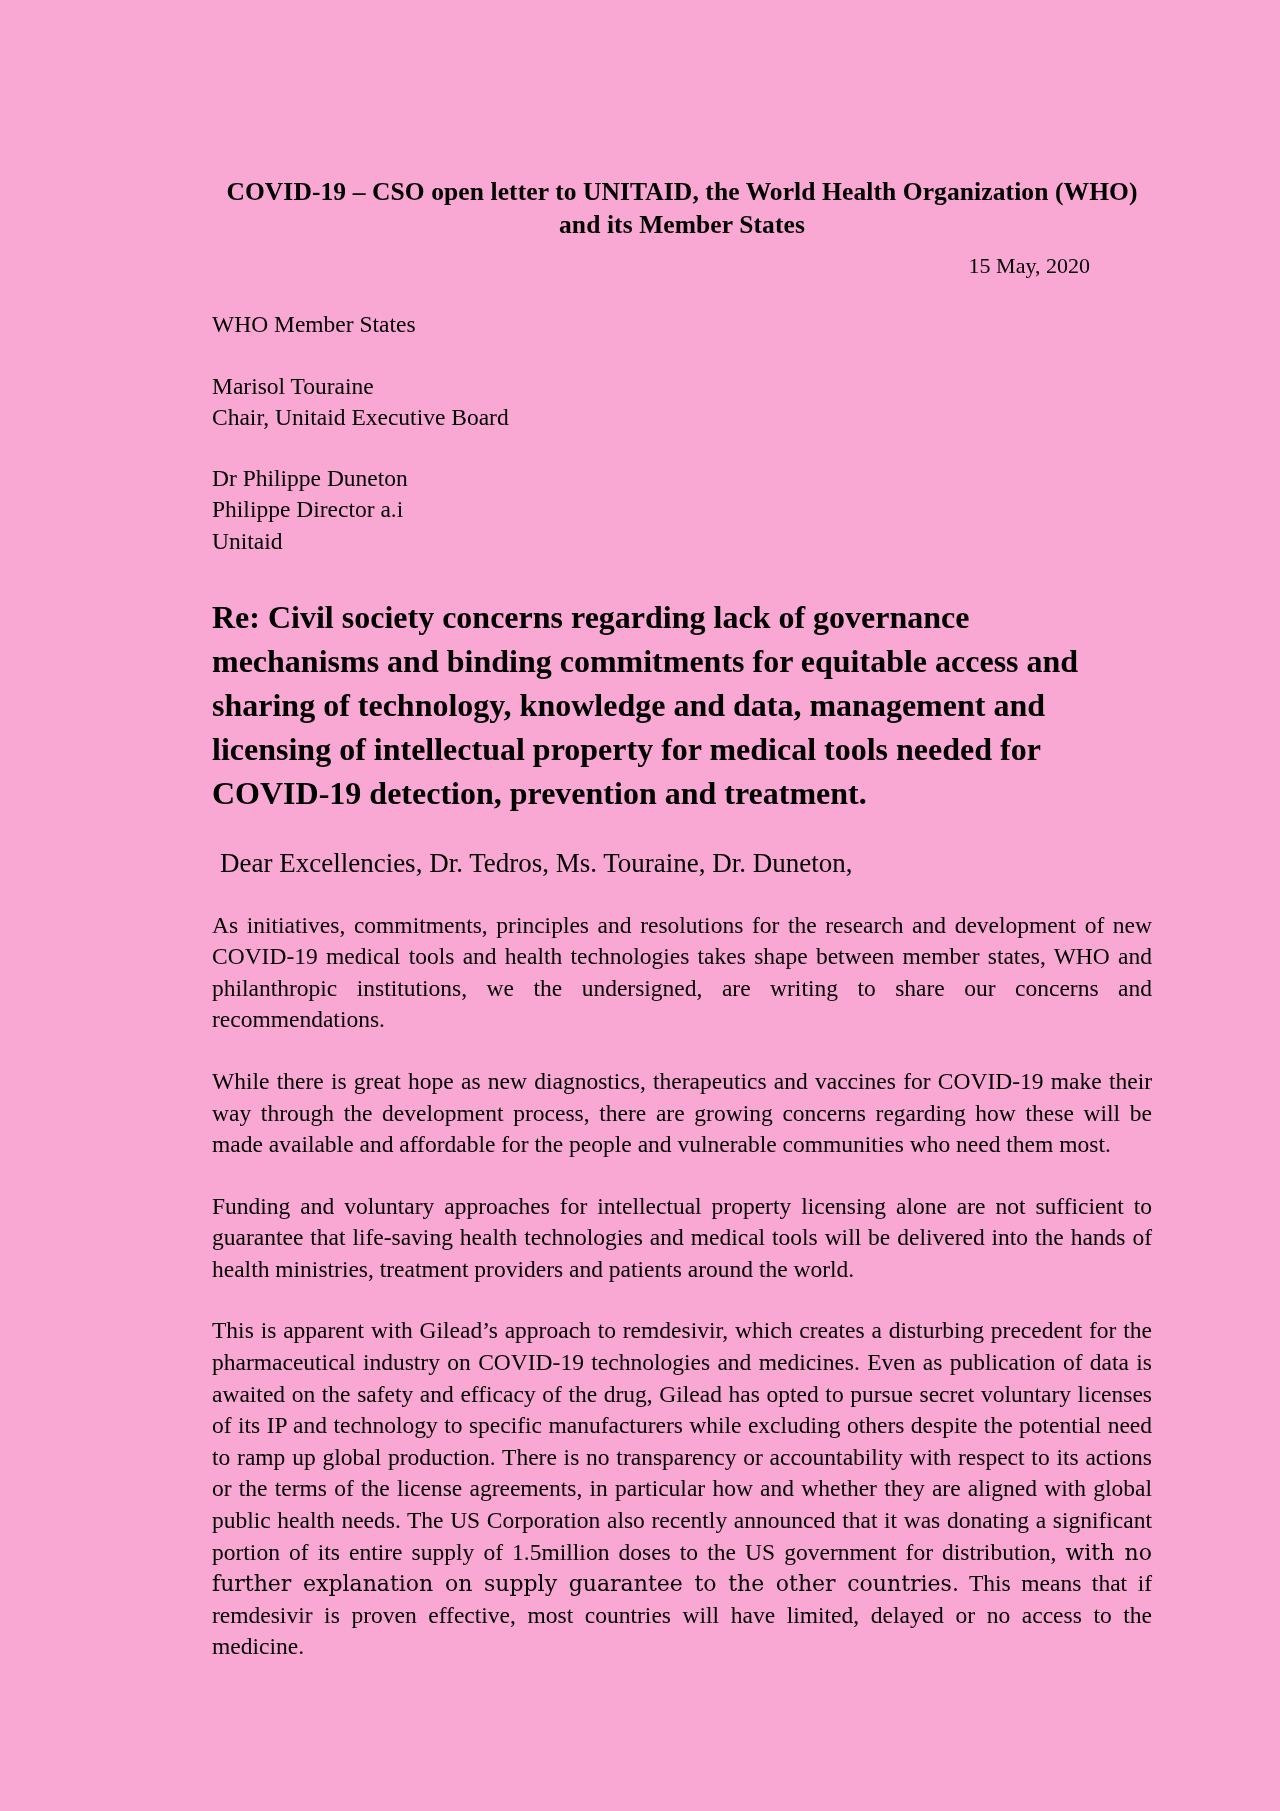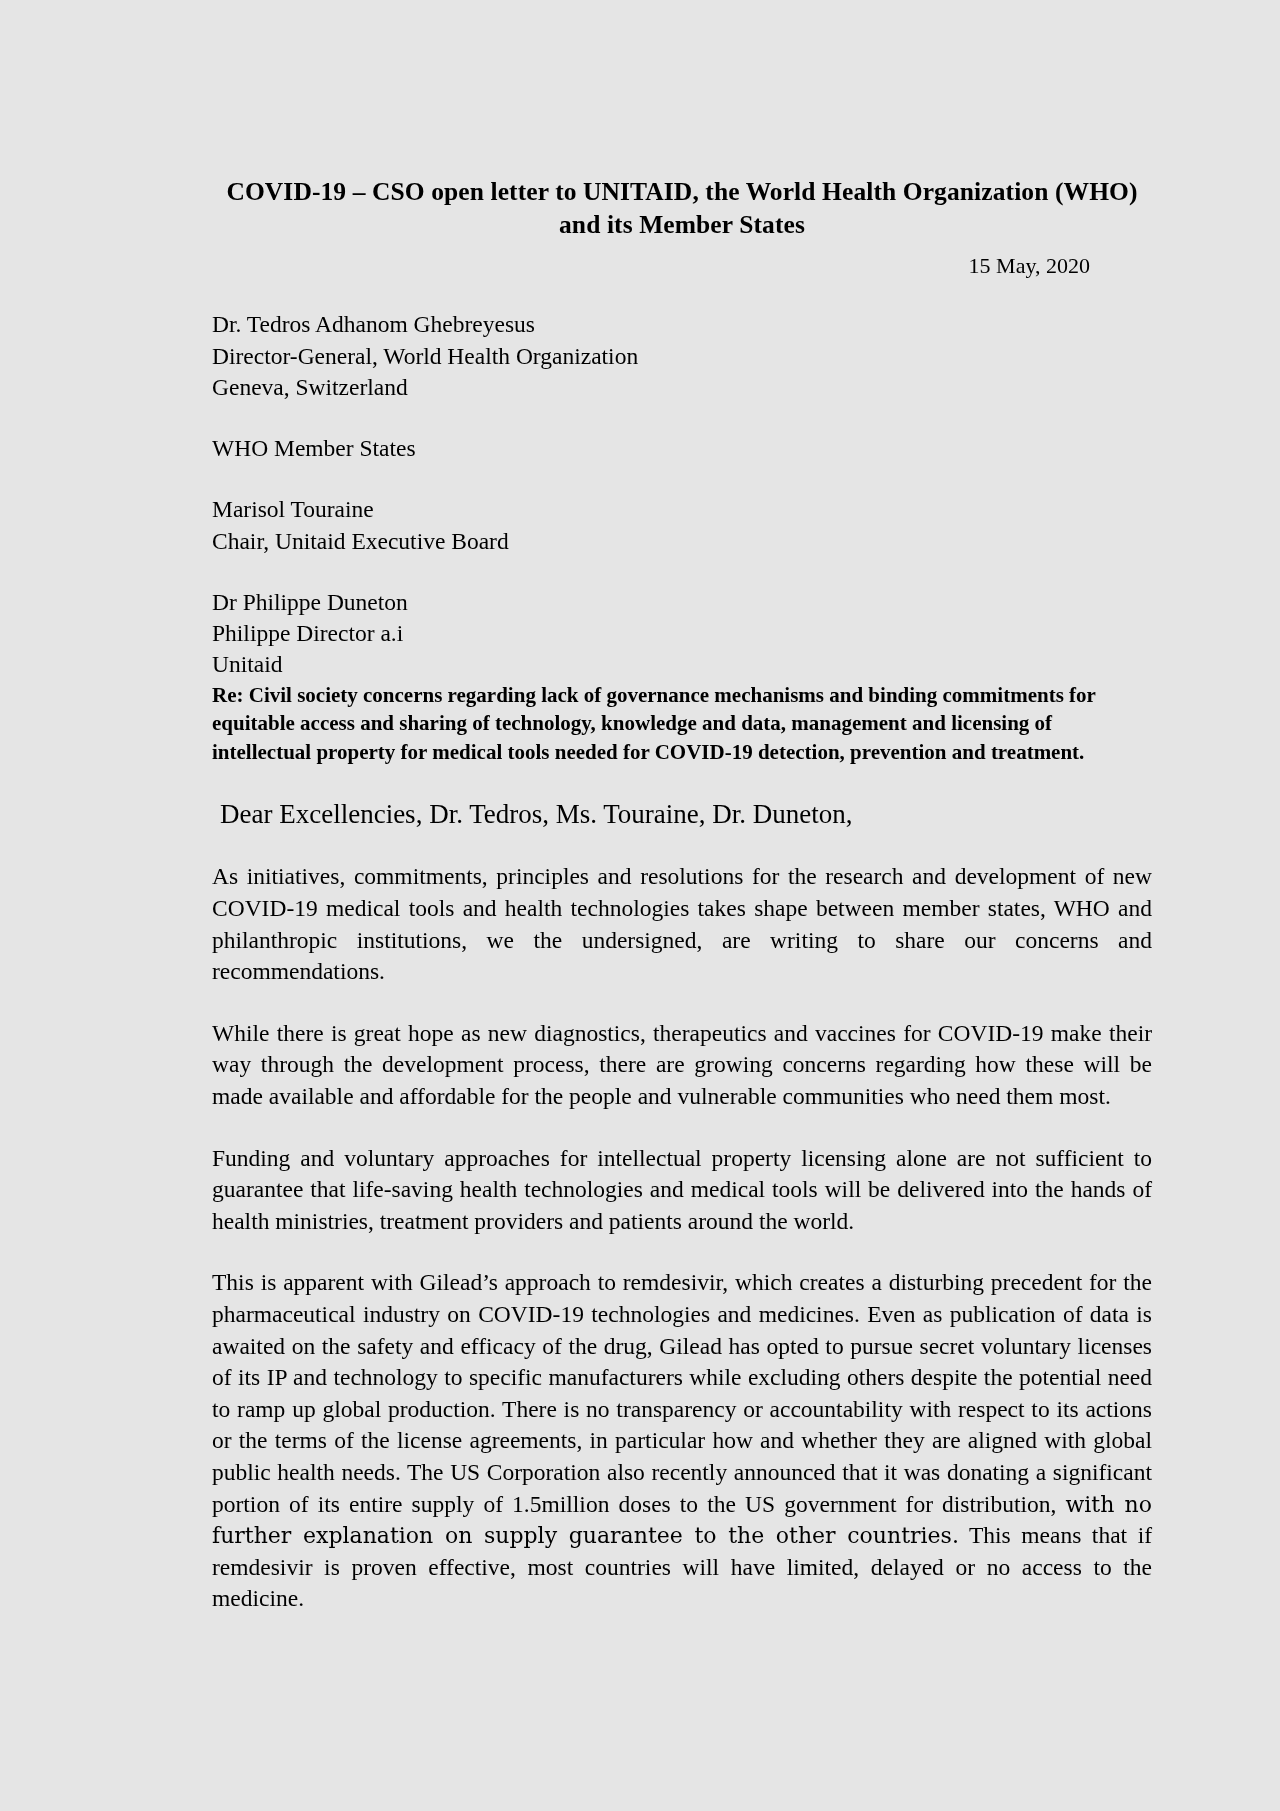--- a/index.html
+++ b/index.html
@@ -14,21 +14,21 @@
     color: #000000;
     position: relative;
     overflow: hidden;
   }
   .page {
     position: absolute;
     left: 0;
     top: 0;
     width: 1280px;
     height: 1811px;
-    background: #e5e5e5;
+    background: #f9a8d4;
   }
   .content {
     position: absolute;
     left: 212px;
     top: 176px;
     width: 940px;
   }
   .doc-title {
     font-weight: bold;
     font-size: 25.5px;
@@ -49,22 +49,23 @@
     margin-top: 30px;
   }
   .to-line {
     margin-top: 58px;
   }
   .addr {
     margin-top: 30px;
   }
   .re-block {
     font-weight: bold;
-    font-size: 21px;
+    font-size: 32px;
     line-height: 1.38;
+    margin-top: 38px;
     width: 890px;
   }
   .salutation {
     font-size: 27px;
     margin-top: 32px;
     padding-left: 8px;
   }
   p.para {
     font-size: 23.5px;
     line-height: 1.345;
@@ -84,25 +85,20 @@
 <body>
 
 <div class="page">
   <div class="content">
 
     <div class="doc-title">COVID-19 – CSO open letter to UNITAID, the World Health Organization (WHO) and its Member States</div>
 
     <div class="date-line">15 May, 2020</div>
 
 
-    <div class="block addr">
-      <div>Dr. Tedros Adhanom Ghebreyesus</div>
-      <div>Director-General, World Health Organization</div>
-      <div>Geneva, Switzerland</div>
-    </div>
 
     <div class="block addr">
       <div>WHO Member States</div>
     </div>
 
     <div class="block addr">
       <div>Marisol Touraine</div>
       <div>Chair, Unitaid Executive Board</div>
     </div>
 

